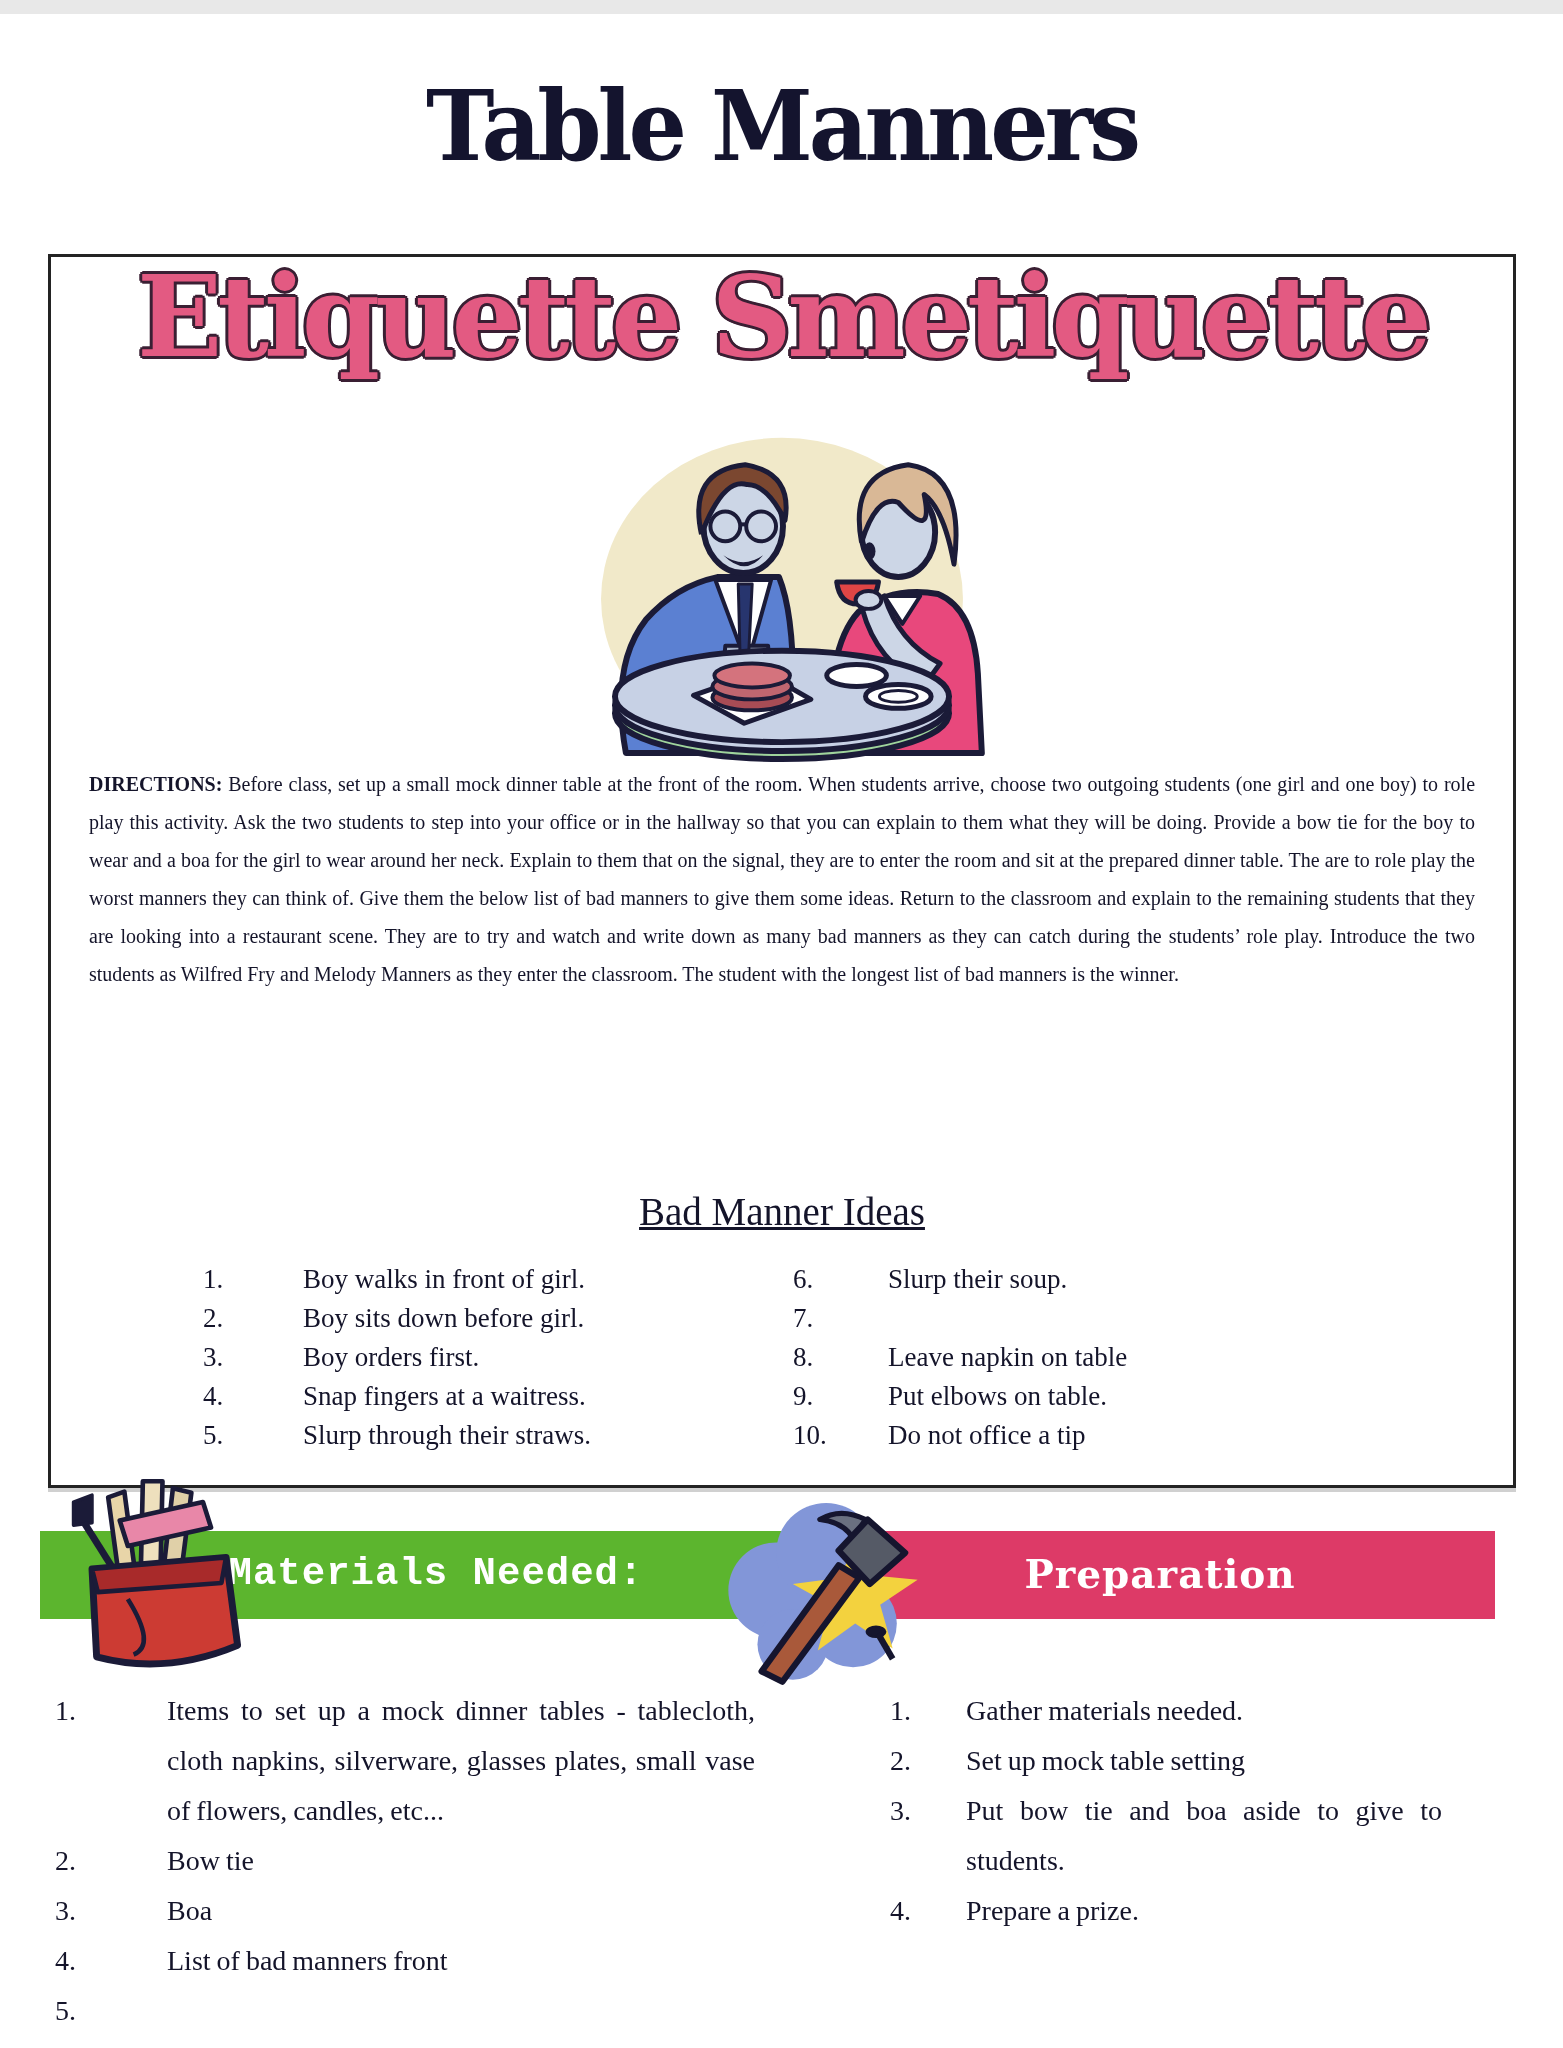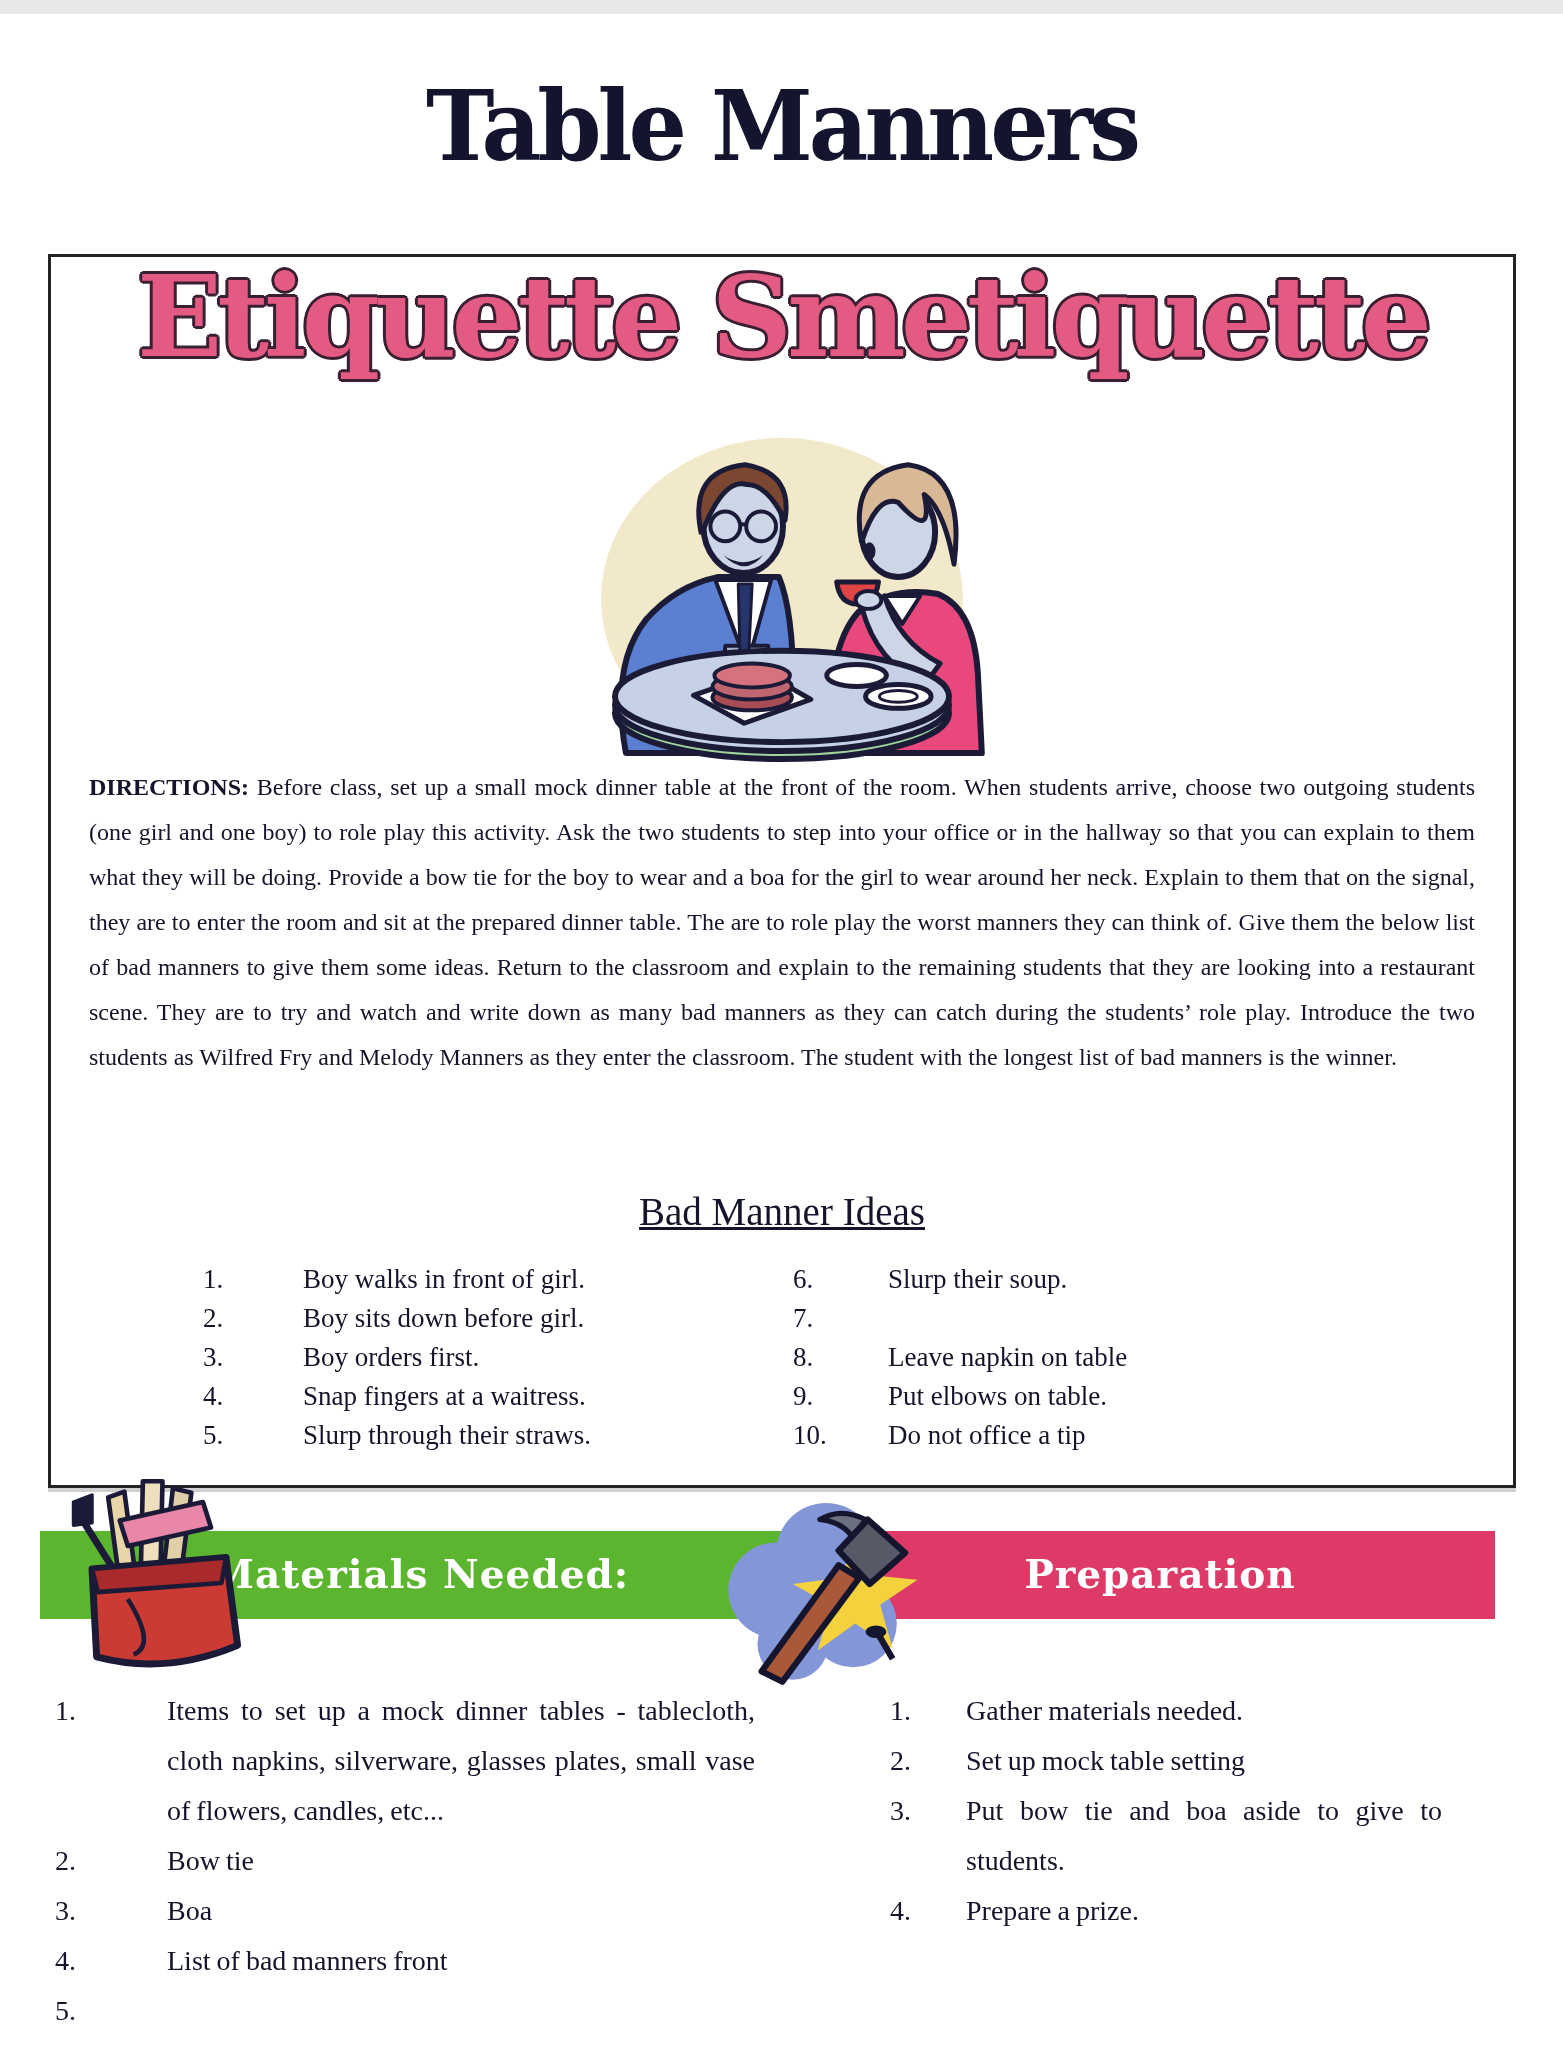--- a/index.html
+++ b/index.html
@@ -30,21 +30,21 @@
     text-shadow:
       3px 0 0 #3a1f33,-3px 0 0 #3a1f33,0 3px 0 #3a1f33,0 -3px 0 #3a1f33,
       2px 2px 0 #3a1f33,-2px 2px 0 #3a1f33,2px -2px 0 #3a1f33,-2px -2px 0 #3a1f33;
   }
   .illustration{
     position:absolute;top:158px;left:50%;transform:translateX(-50%);
     width:470px;height:348px;
   }
   .directions{
     position:absolute;top:508px;left:38px;right:38px;margin:0;
-    font-size:24px;line-height:45px;text-align:justify;
+    font-size:20px;line-height:38px;text-align:justify;
   }
   .directions-label{font-weight:bold;}
   .bad-heading{
     position:absolute;top:932px;left:0;right:0;margin:0;
     text-align:center;font-size:39px;font-weight:normal;
     text-decoration:underline;
   }
   .bad-col{position:absolute;top:1003px;font-size:27px;}
   .bad-col .b-row{display:flex;line-height:39px;white-space:nowrap;}
   .bad-col-left{left:152px;}
@@ -54,21 +54,21 @@
   
   .banner{position:absolute;top:1517px;height:88px;z-index:1;}
   .banner-green{left:40px;width:858px;background:#5cb52e;}
   .banner-pink{left:820px;width:675px;background:#dd3a67;z-index:2;}
   .banner-label{
     position:absolute;top:1517px;height:88px;line-height:86px;z-index:4;
     text-align:center;color:#ffffff;
     font-family:"DejaVu Serif",serif;font-weight:bold;
     font-size:39px;letter-spacing:1px;
   }
-  .materials-label{left:150px;width:540px;}
+  .materials-label{left:166px;width:540px;font-family:Liberation Mono, monospace;}
   .preparation-label{left:930px;width:460px;}
   .clip{position:absolute;z-index:5;}
   .art-clip{left:45px;top:1458px;width:235px;height:208px;}
   .hammer-clip{left:693px;top:1466px;width:235px;height:208px;}
   
   .bottom-list{position:absolute;top:1672px;font-size:28px;line-height:50px;}
   .bottom-list .b-row{display:grid;}
   .materials-list{left:55px;width:700px;}
   .materials-list .b-row{grid-template-columns:112px 1fr;}
   .prep-list{left:890px;width:552px;}

